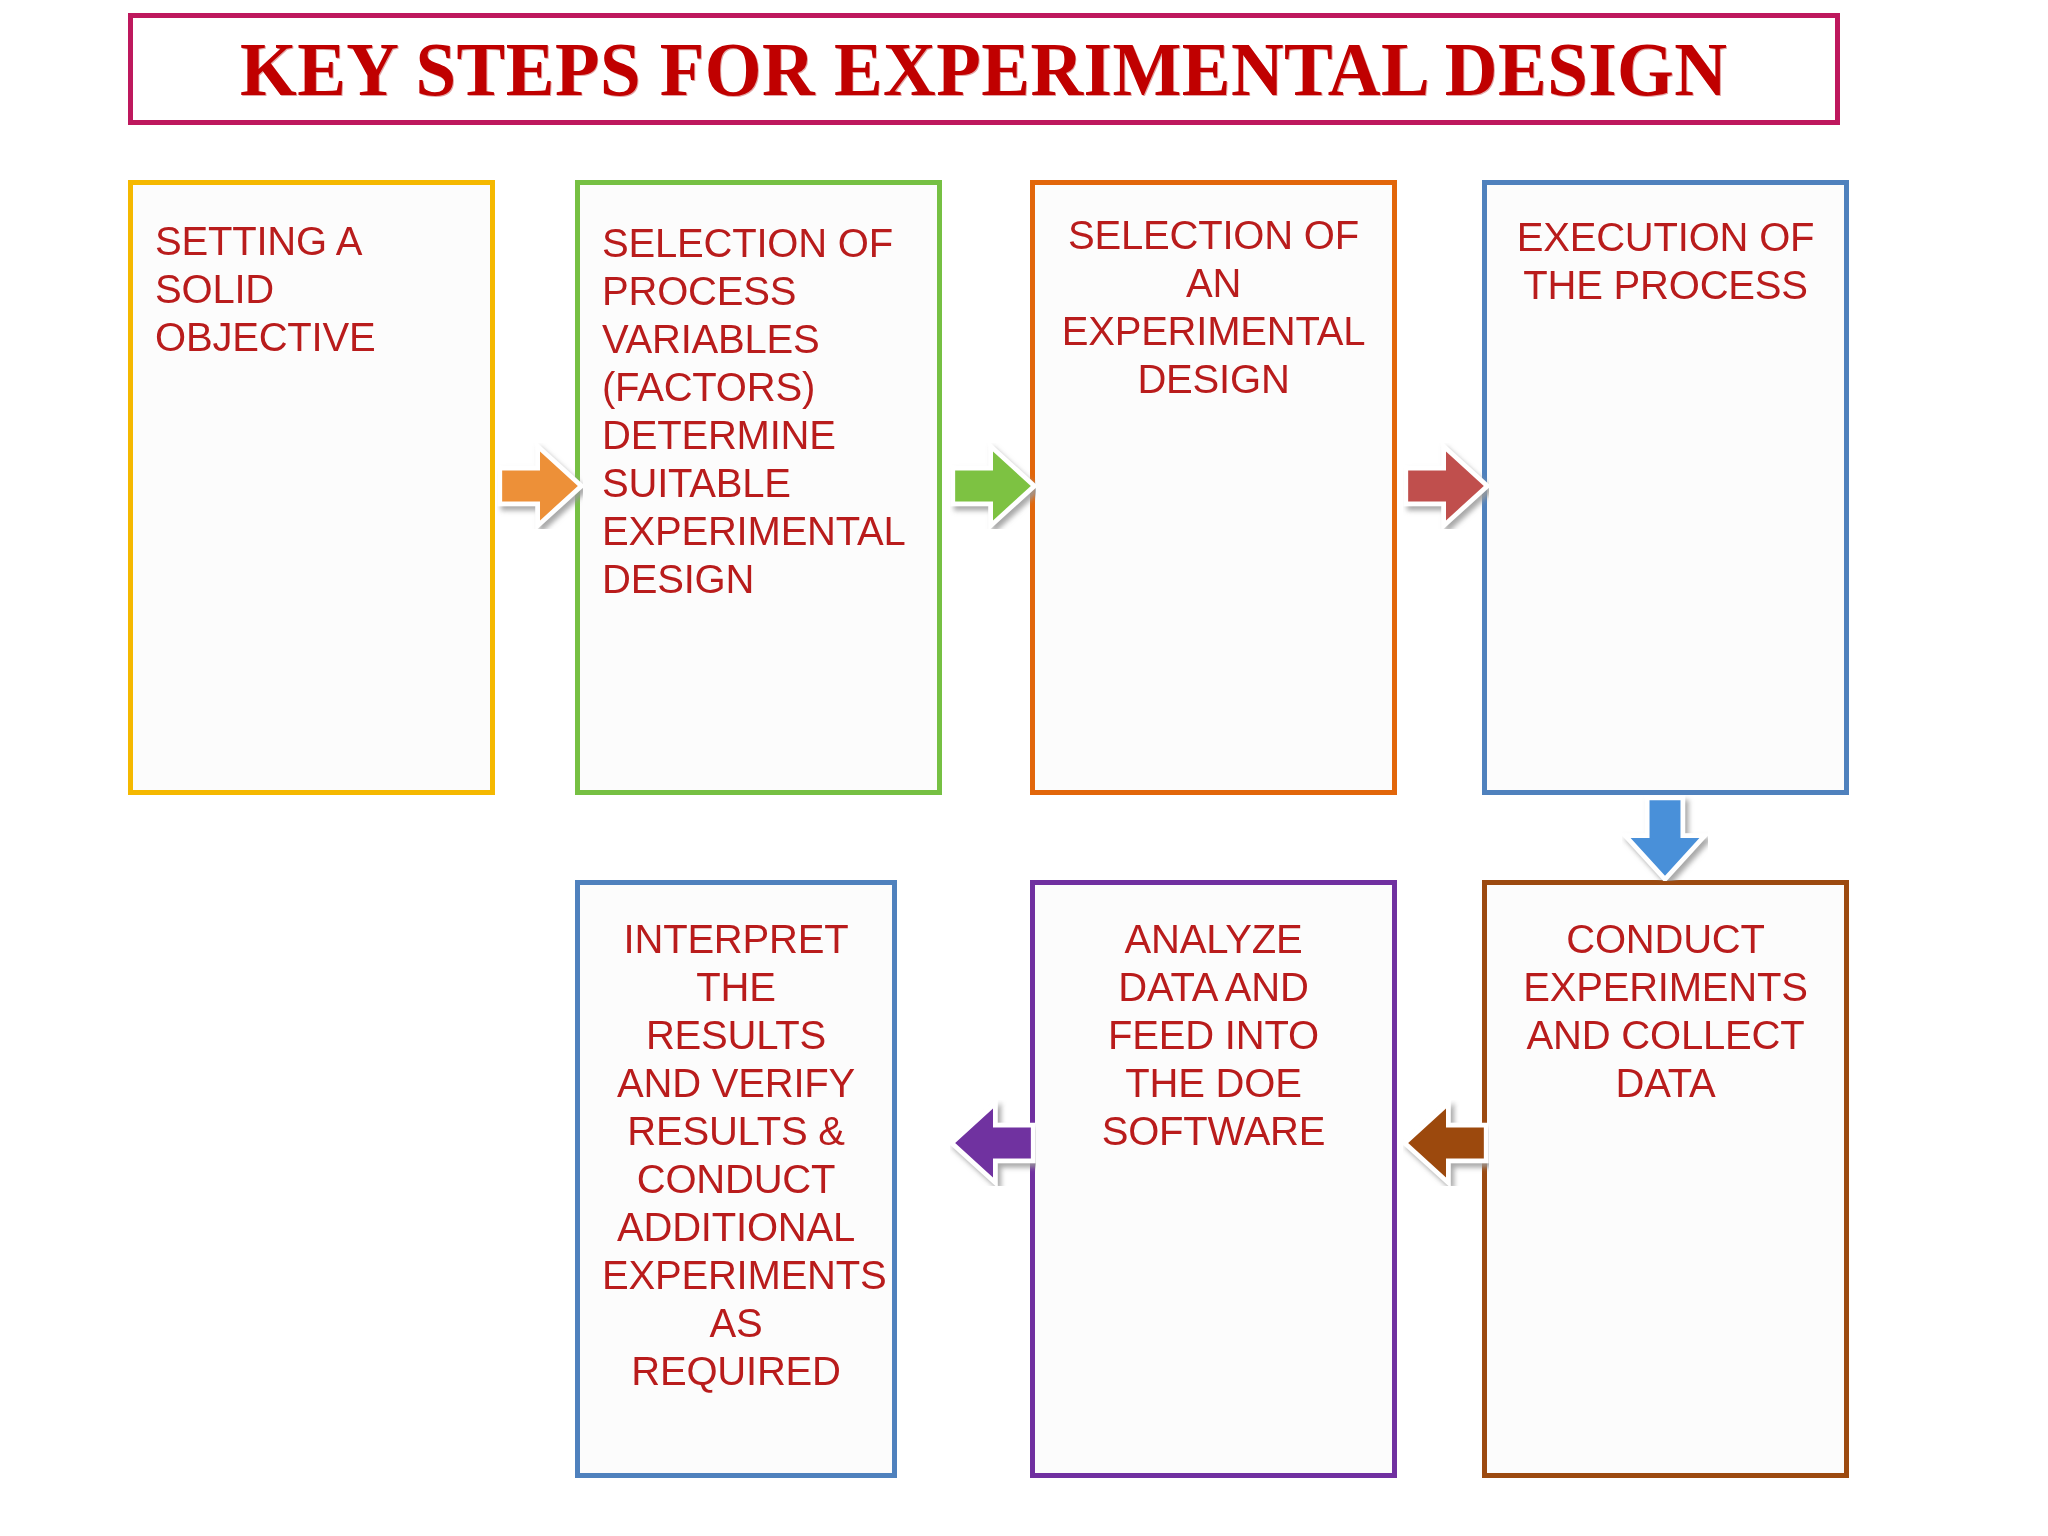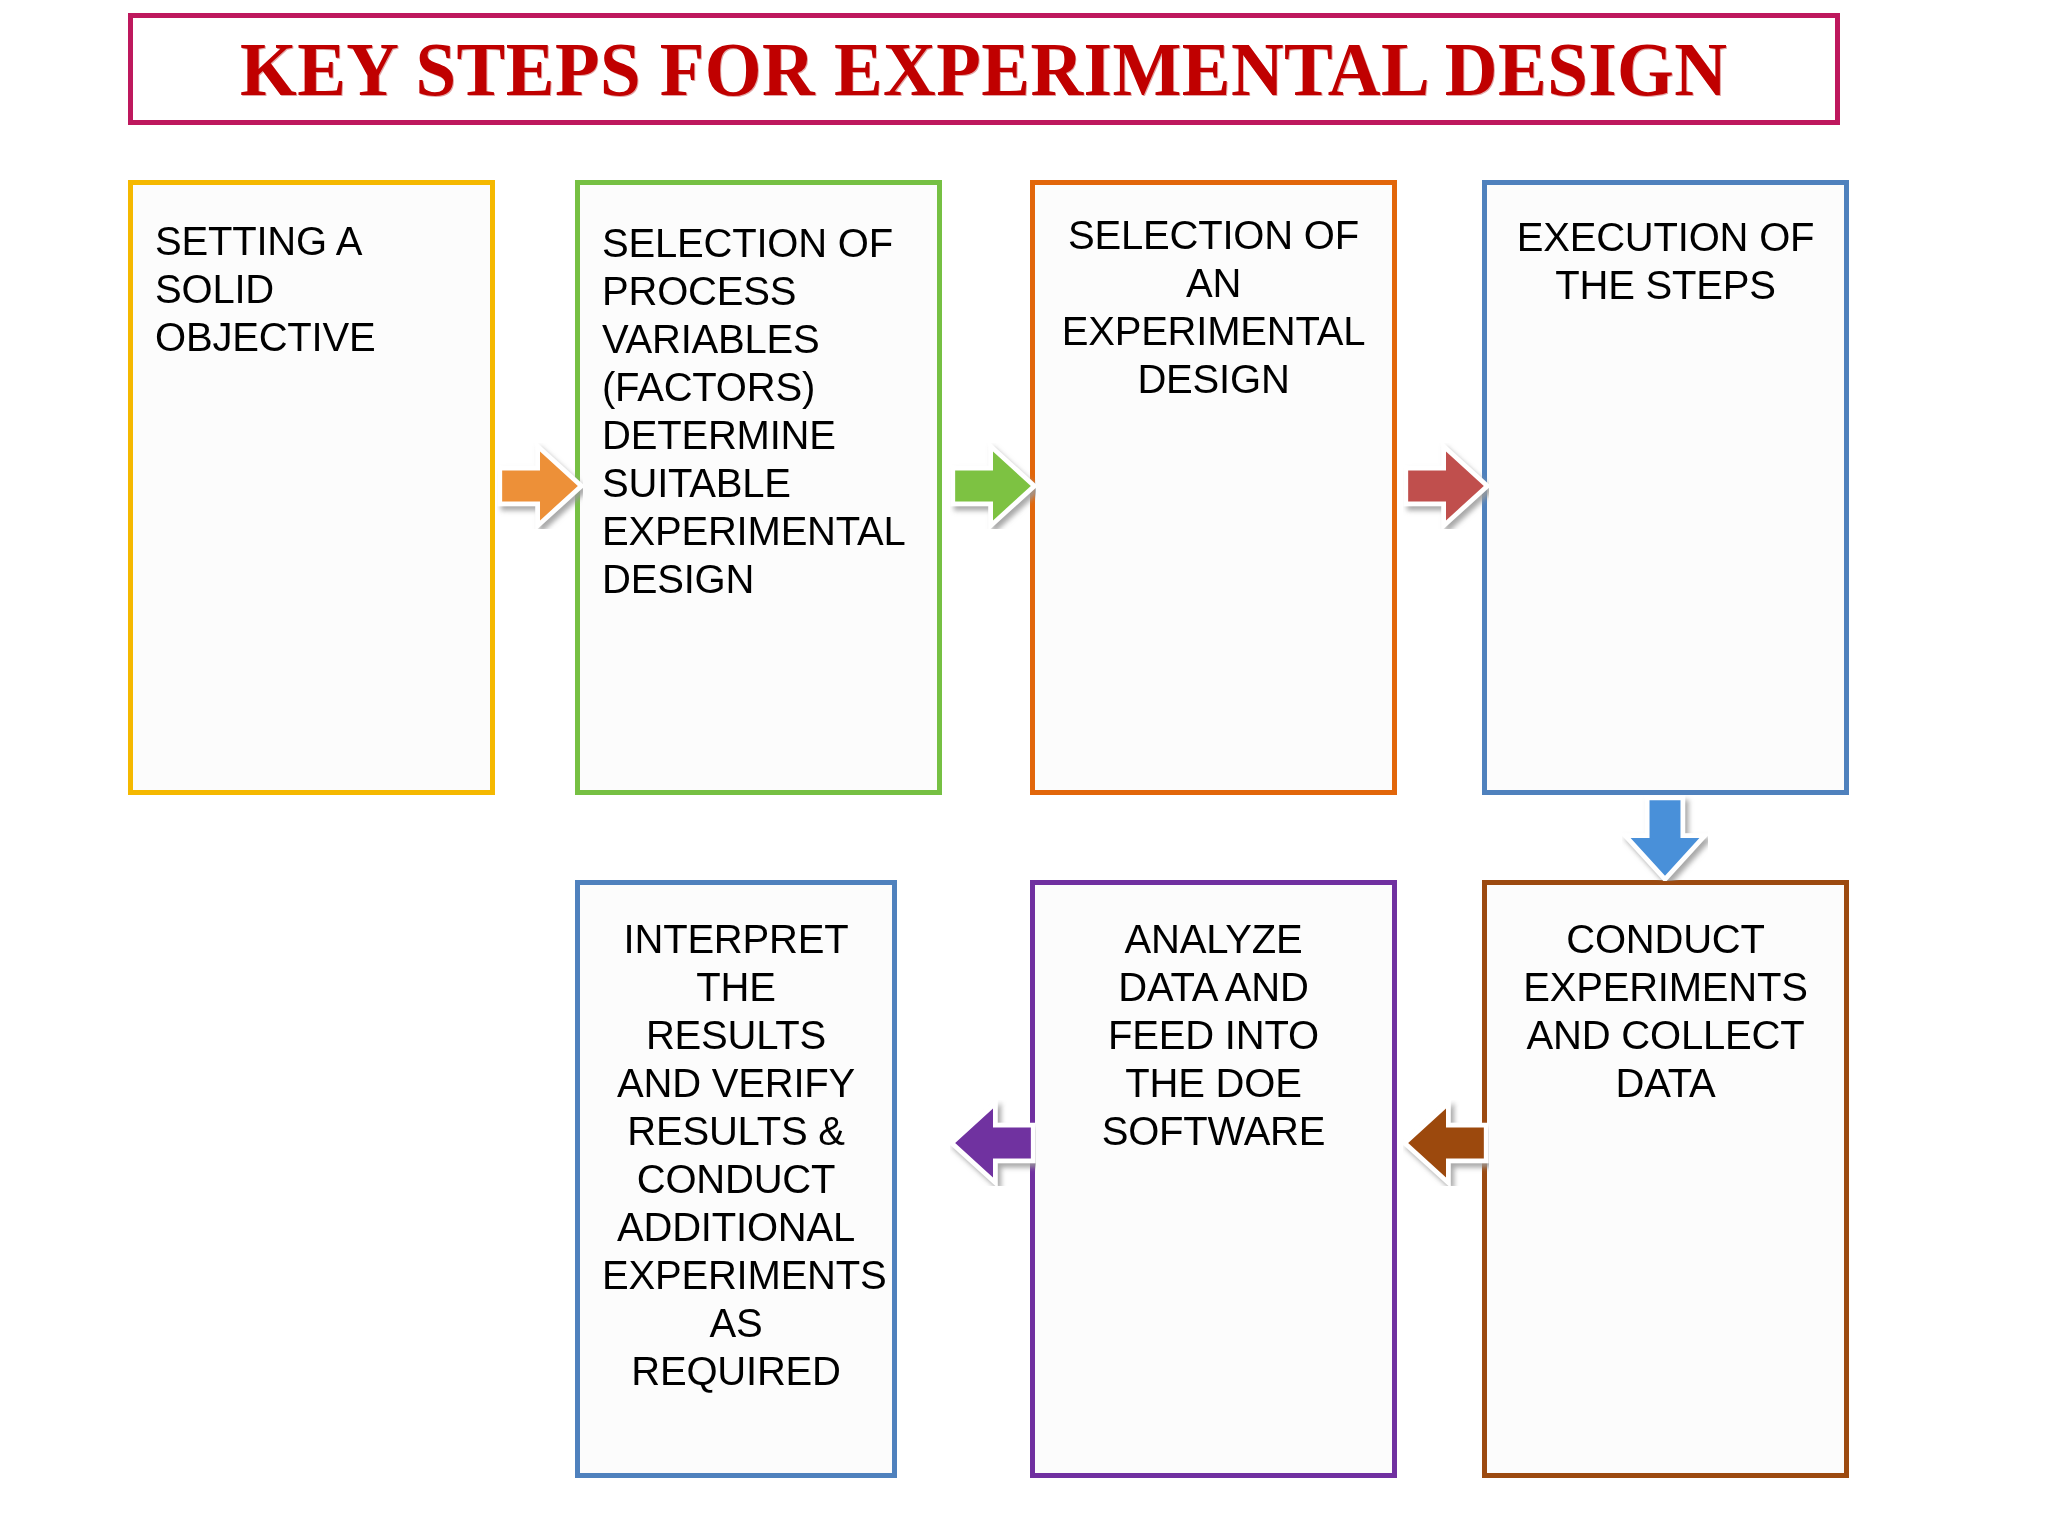--- a/index.html
+++ b/index.html
@@ -56,21 +56,21 @@
     display: flex;
     flex-direction: column;
     justify-content: flex-start;
     padding: 24px 22px;
     overflow: hidden;
   }
   .step-text {
     font-family: "Liberation Sans", sans-serif;
     font-size: 40px;
     line-height: 1.20;
-    color: #000000;
+    color: #b91c1c;
     white-space: pre-line;
     font-weight: 400;
     letter-spacing: -0.2px;
   }
   .align-left  .step-text { text-align: left; }
   .align-center .step-text { text-align: center; }
 
   
   #box-objective  { left: 128px;  top: 180px;  width: 367px;  height: 615px; border: 5px solid #F5B800; }
   #box-variables  { left: 575px;  top: 180px;  width: 367px;  height: 615px; border: 5px solid #76C043; }
@@ -133,21 +133,21 @@
 
   <div class="step-box align-center" id="box-design-sel">
     <div class="step-text">SELECTION OF
 AN
 EXPERIMENTAL
 DESIGN</div>
   </div>
 
   <div class="step-box align-center" id="box-execution">
     <div class="step-text">EXECUTION OF
-THE STEPS</div>
+THE PROCESS</div>
   </div>
 
   <div class="step-box align-center" id="box-interpret">
     <div class="step-text">INTERPRET
 THE RESULTS
 AND VERIFY
 RESULTS &amp;
 CONDUCT
 ADDITIONAL
 EXPERIMENTS

